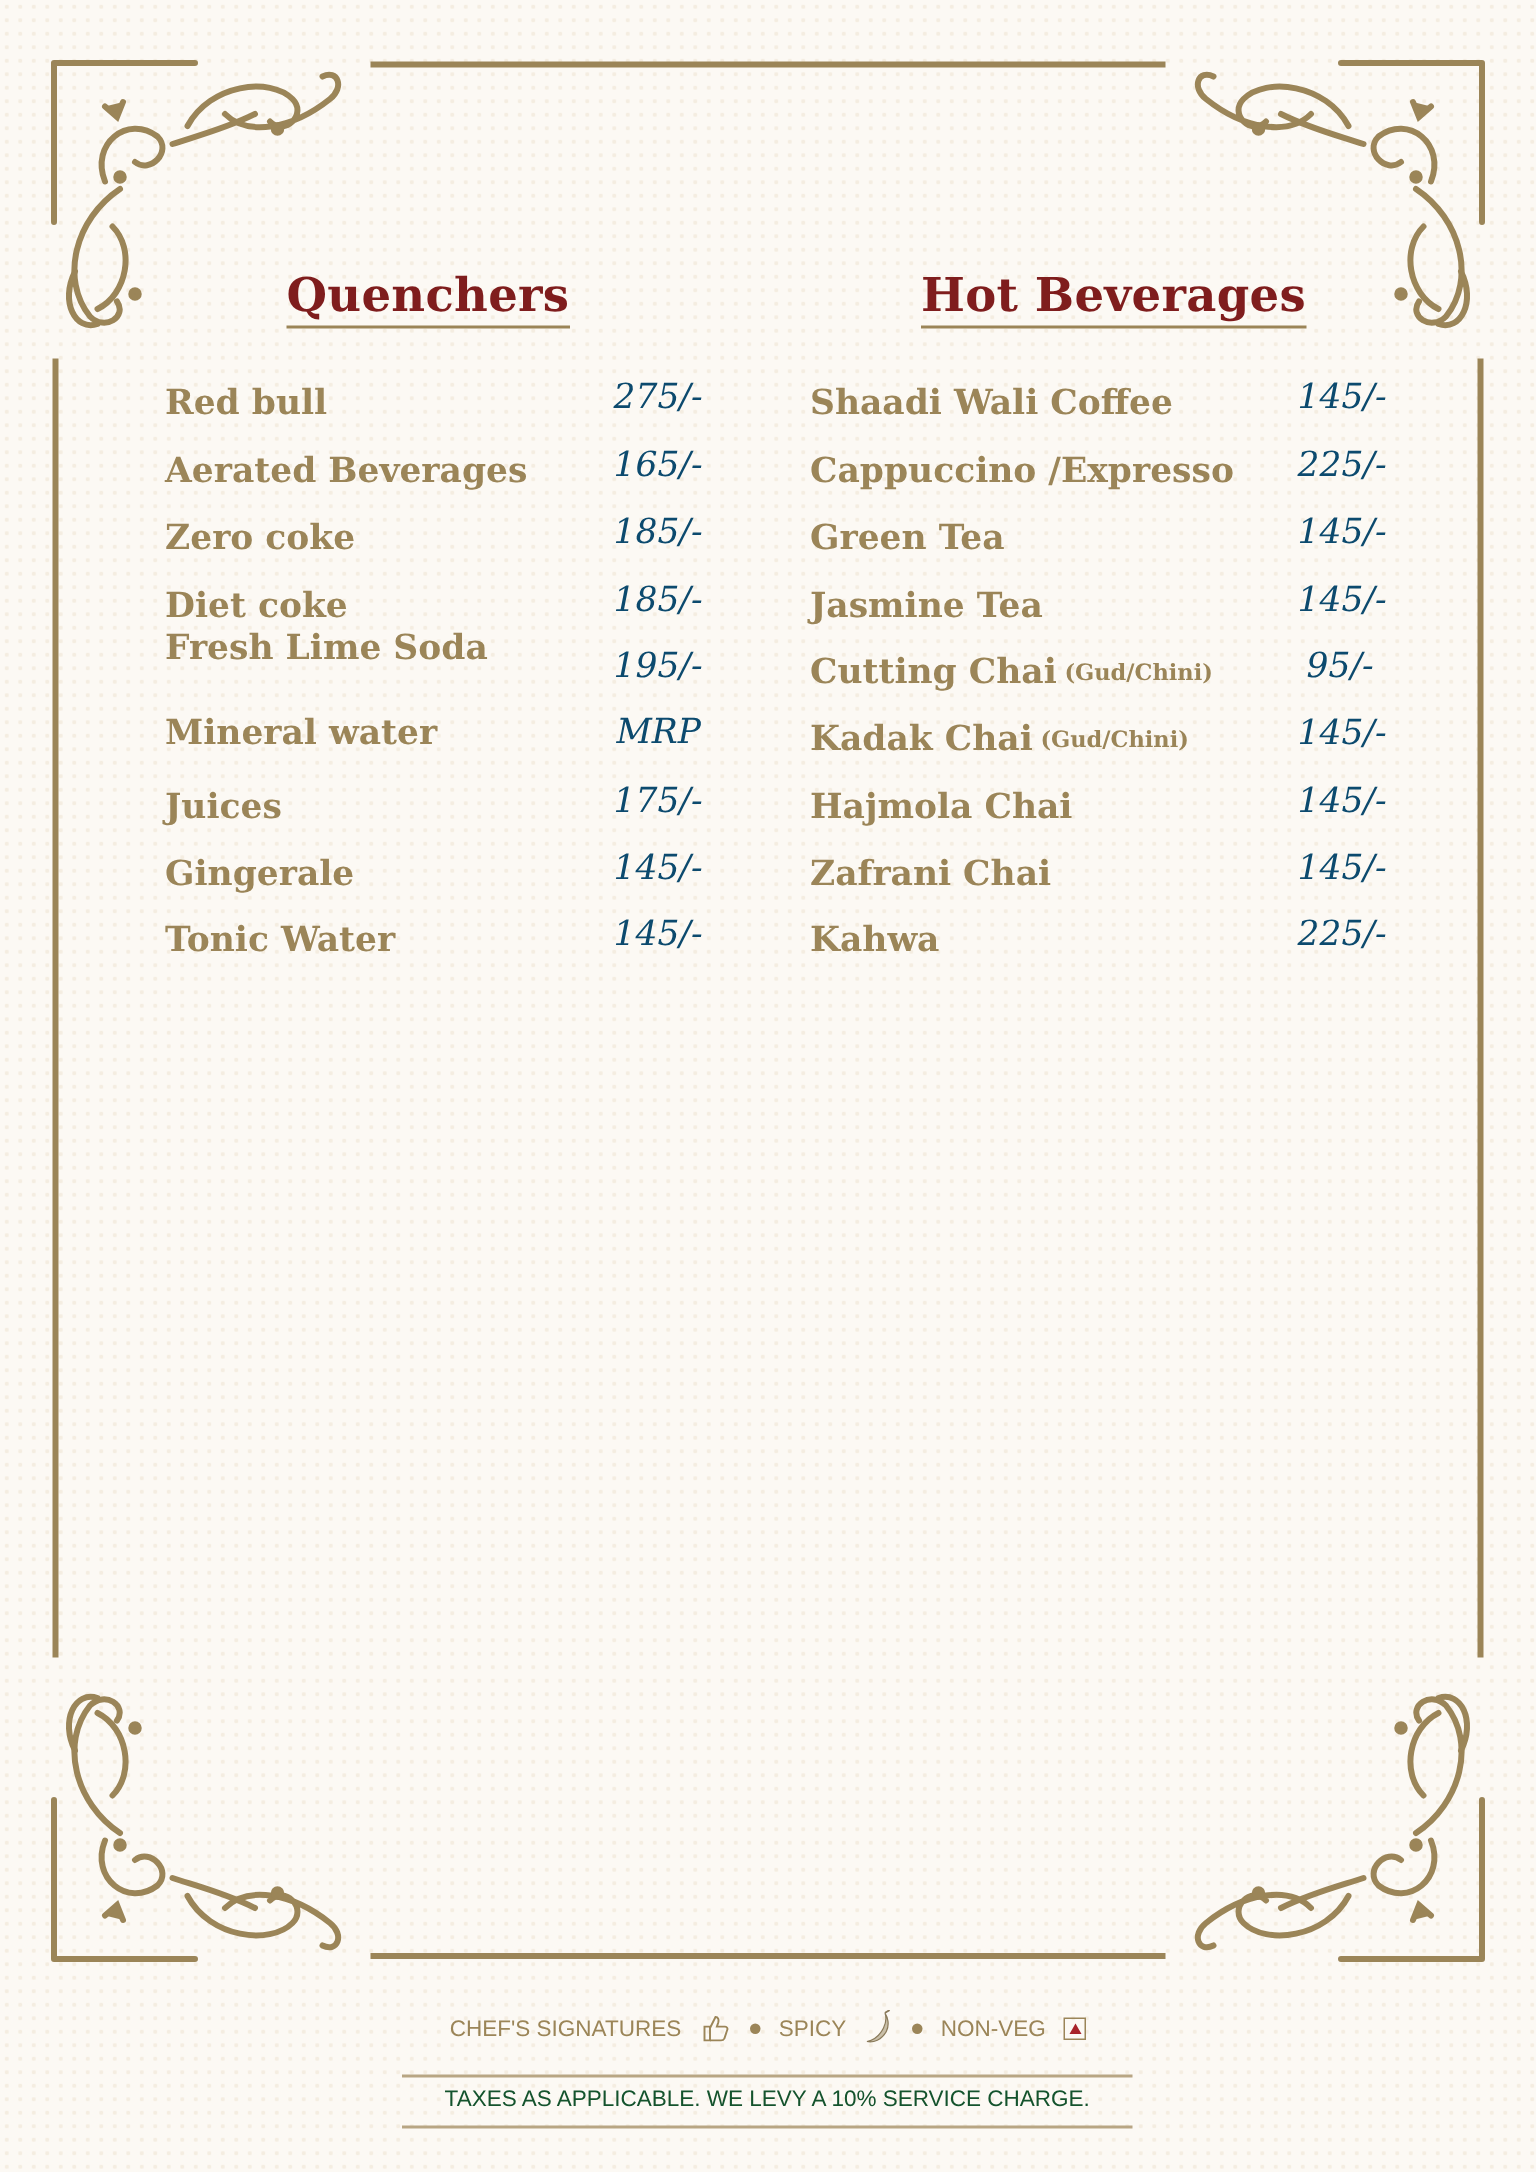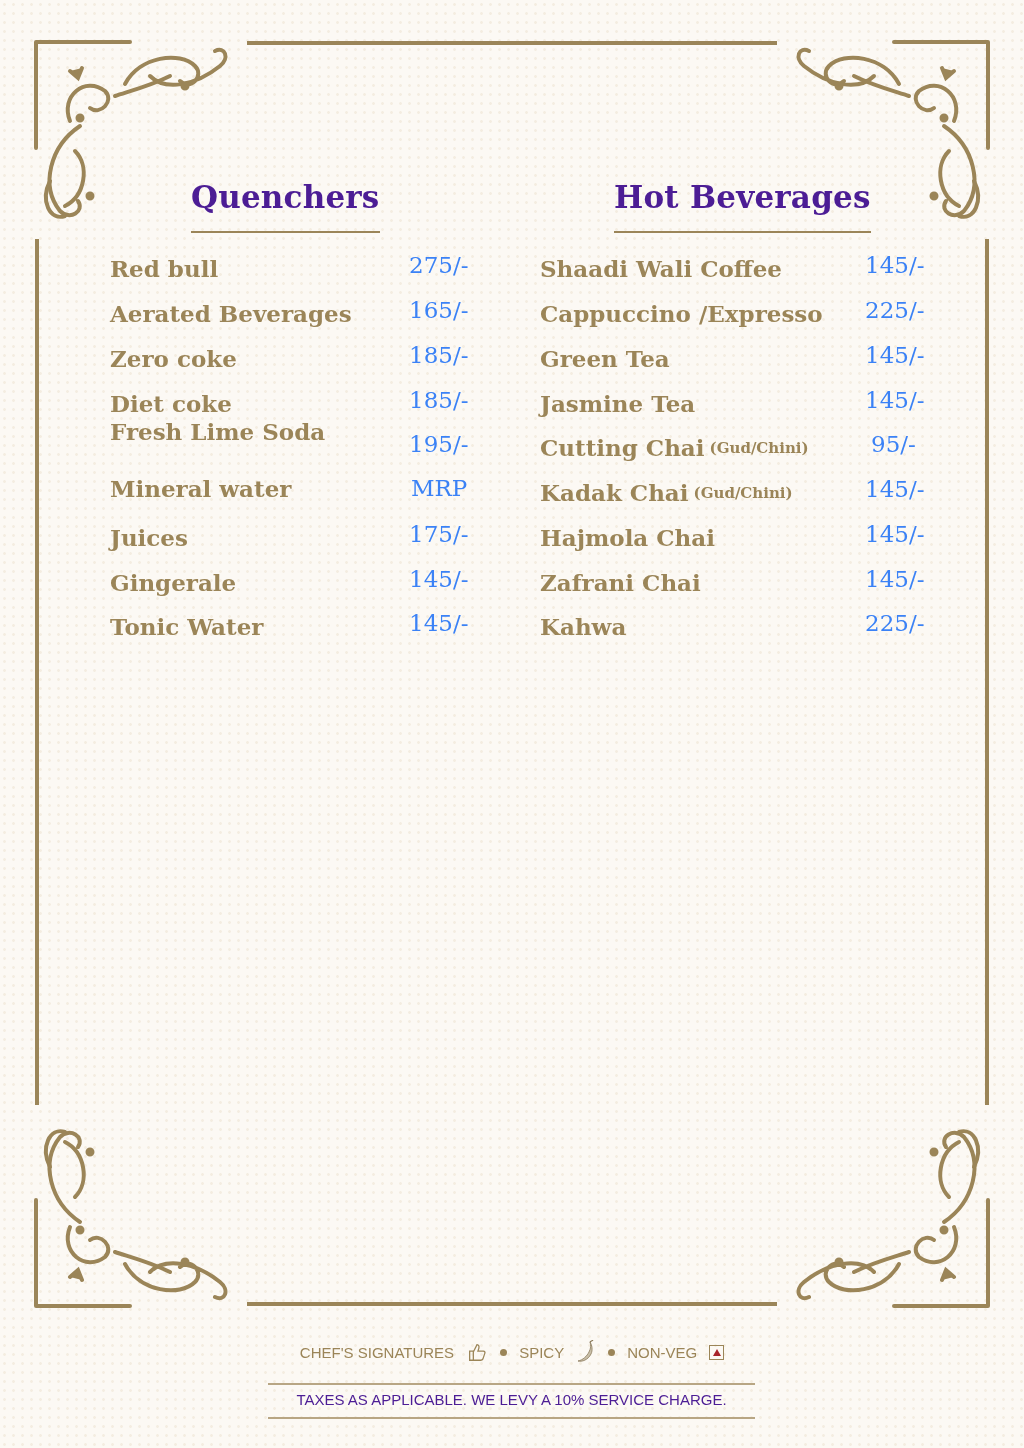--- a/index.html
+++ b/index.html
@@ -8,39 +8,39 @@
     background:#fcf9f4;
     background-image: radial-gradient(circle, rgba(230,215,190,0.35) 1.2px, transparent 1.6px);
     background-size: 9px 9px;
     font-family:"DejaVu Serif", serif;
     color:#9b8558;
   }
   .line { position:absolute; background:#9b8558; }
   .corner { position:absolute; width:200px; height:200px; }
   .section-title {
     position:absolute; font-family:"DejaVu Serif", serif; font-weight:bold;
-    font-size:31px; color:#4c1d95; letter-spacing:0.2px;
-    border-bottom:2.5px solid #9b8558; padding-bottom:15px; line-height:38px;
+    font-size:31px; color:#7f1d1d; letter-spacing:0.2px;
+    border-bottom:2.5px solid #9b8558; padding-bottom:1px; line-height:38px;
   }
   .item { position:absolute; height:45px; display:flex; align-items:center; }
   .item-name { font-weight:bold; font-size:23px; color:#9b8558; white-space:nowrap; }
   .item-note { font-weight:bold; font-size:15px; }
-  .item-price { position:absolute; font-size:23px; color:#3b82f6; white-space:nowrap; font-family:"DejaVu Serif", serif; }
+  .item-price { position:absolute; font-size:23px; color:#0c4a6e; white-space:nowrap; font-family:"DejaVu Serif", serif;font-style:italic; }
   .legend {
     position:absolute; top:1340px; left:0; width:1024px; text-align:center;
     font-family:"Liberation Sans", sans-serif; font-size:15px; color:#9b8558;
     display:flex; justify-content:center; align-items:center; gap:12px;
   }
   .dot { width:7px; height:7px; border-radius:50%; background:#9b8558; display:inline-block; }
   .nonveg-box { width:13px; height:13px; border:1px solid #9b8558; display:inline-flex; align-items:center; justify-content:center; }
   .tri { width:0; height:0; border-left:4px solid transparent; border-right:4px solid transparent; border-bottom:7px solid #a8232a; }
   .taxes {
     position:absolute; left:268px; width:487px; top:1383px; height:32px;
     border-top:2px solid #b8a684; border-bottom:2px solid #b8a684;
-    font-family:"Liberation Sans", sans-serif; font-size:15px; color:#4c1d95;
+    font-family:"Liberation Sans", sans-serif; font-size:15px; color:#14532d;
     text-align:center; line-height:30px;
   }
 </style>
 </head>
 <body>
 
 <div class="line" style="left:247px; top:41px; width:530px; height:4px;"></div>
 <div class="line" style="left:247px; top:1302px; width:530px; height:4px;"></div>
 <div class="line" style="left:35px; top:239px; width:4px; height:866px;"></div>
 <div class="line" style="left:985px; top:239px; width:4px; height:866px;"></div>

